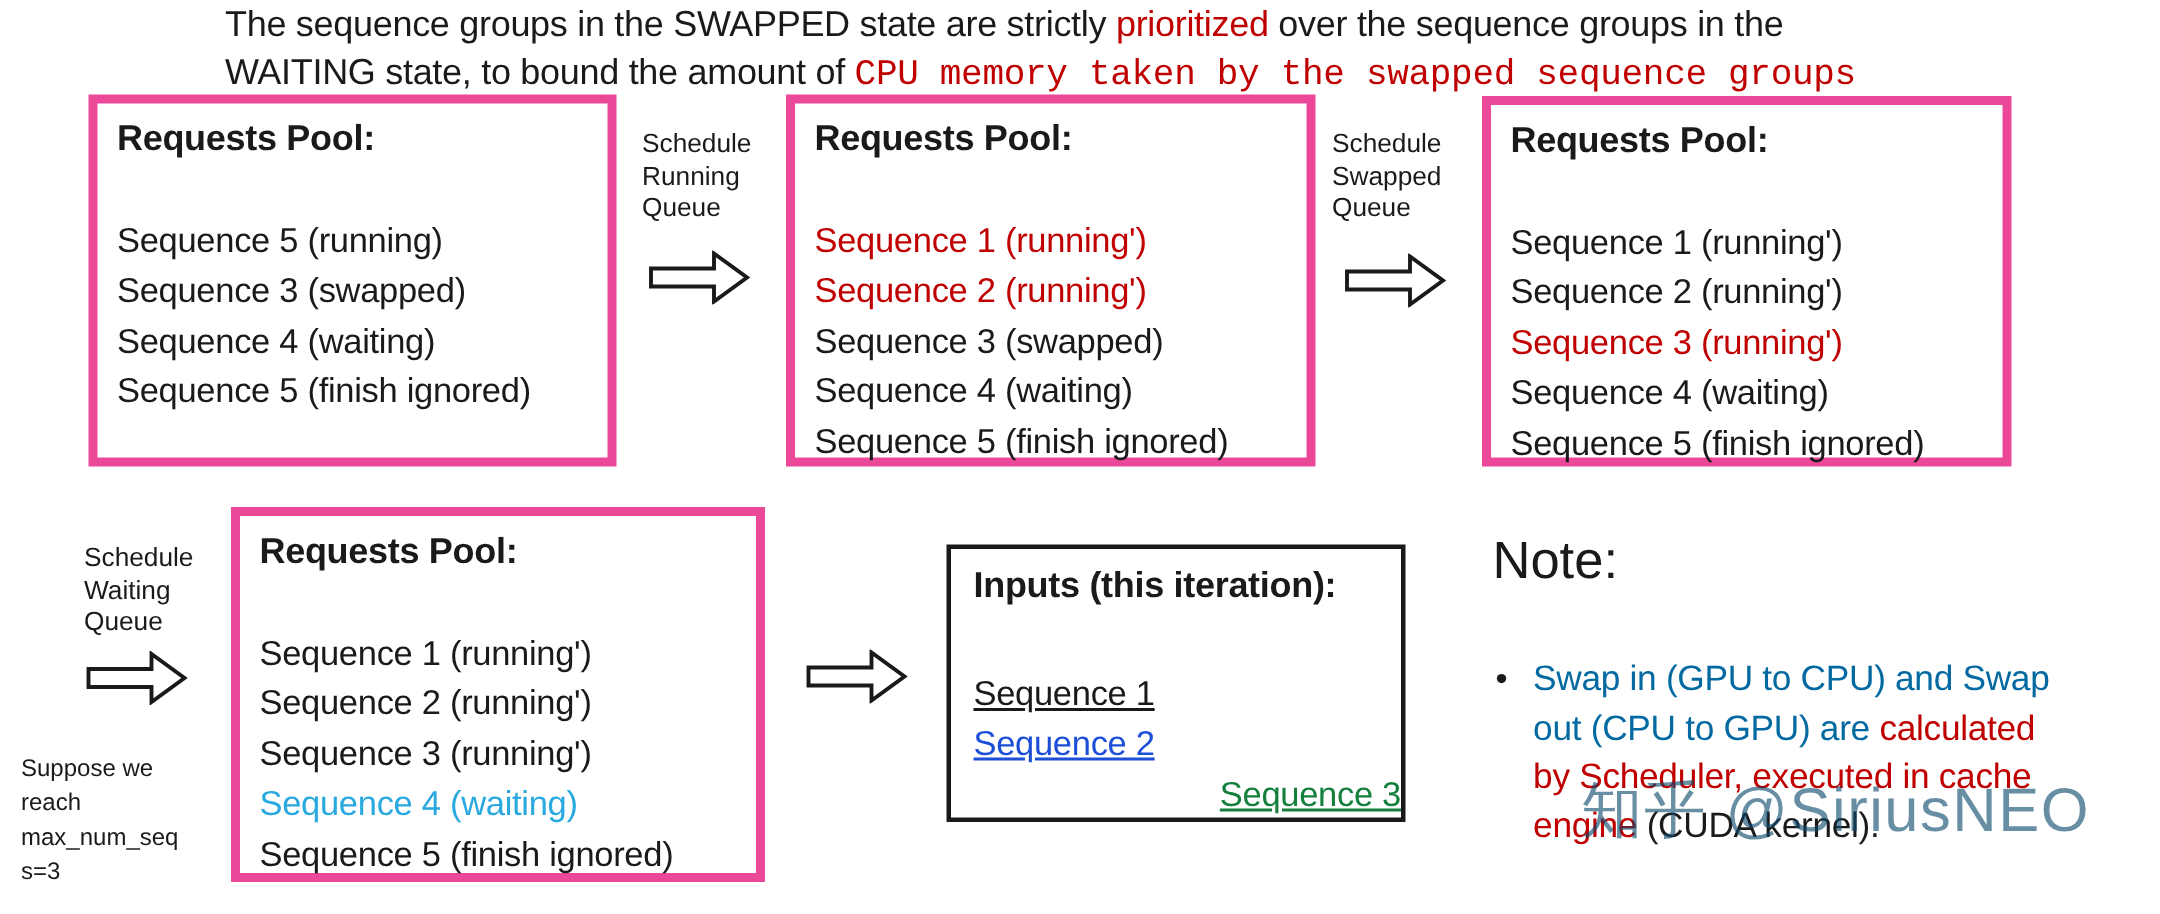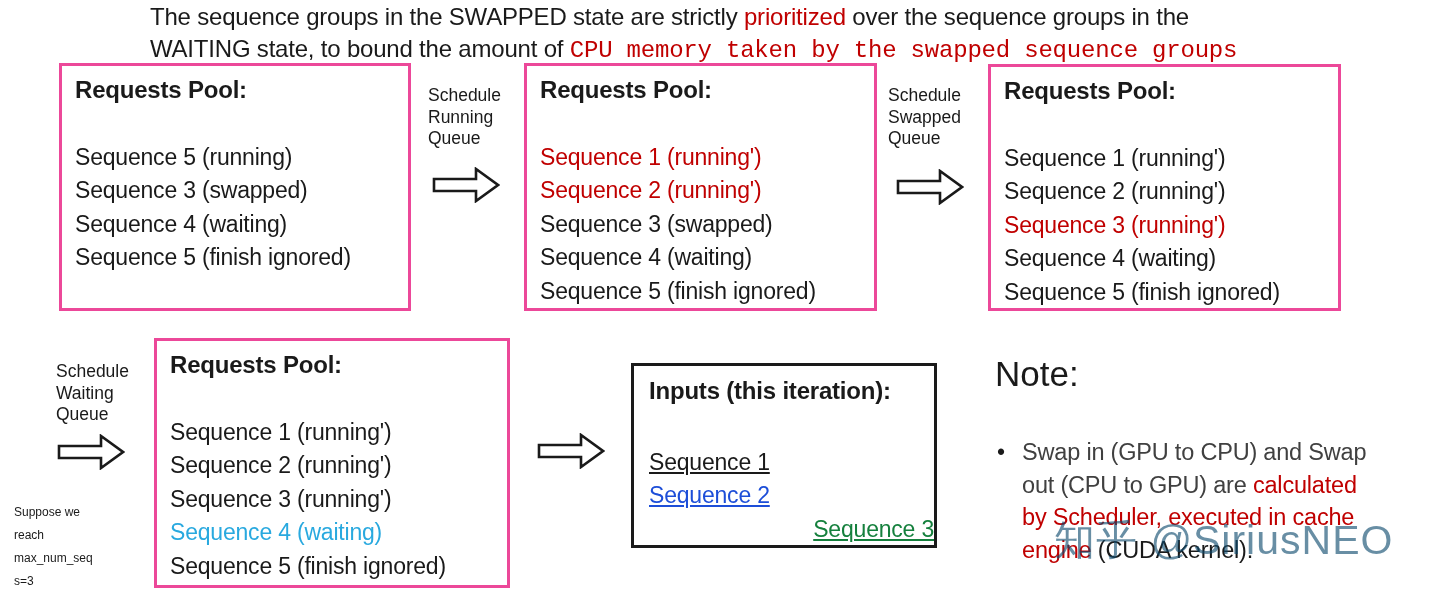--- a/index.html
+++ b/index.html
@@ -6,21 +6,21 @@
   html,body { background:#ffffff; }
   .canvas {
     position:relative; width:1440px; height:604px; background:#ffffff;
     font-family:"Liberation Sans", sans-serif; color:#1a1a1a; overflow:hidden;border-radius:12px;
   }
   
   .heading { position:absolute; left:150px; top:1px; }
   .h-line { font-size:24px; line-height:32px; letter-spacing:-0.2px; }
   
   .pool {
-    position:absolute; border:3px solid #ec4899; background:#ffffff;
+    position:absolute; border:6px solid #ec4899; background:#ffffff;
   }
   .pool-title { padding:9px 0 0 13px; font-size:24px; font-weight:700; line-height:30px; margin-bottom:36px; letter-spacing:-0.2px; }
   .seq-line { padding-left:13px; font-size:23px; line-height:33.4px; white-space:nowrap; letter-spacing:-0.2px; }
   #pool1 { left:59px;  top:63px;  width:352px; height:248px; }
   #pool2 { left:524px; top:63px;  width:353px; height:248px; }
   #pool3 { left:988px; top:64px;  width:353px; height:247px; }
   #pool4 { left:154px; top:338px; width:356px; height:250px; }
   
   .inputs-box { position:absolute; left:631px; top:363px; width:306px; height:185px; border:3px solid #1a1a1a; background:#fff; }
   .inputs-title { padding:10px 0 0 15px; font-size:24px; font-weight:700; line-height:30px; margin-bottom:40px; letter-spacing:-0.2px; }
@@ -30,21 +30,21 @@
   #arrow-label-1 { left:428px; top:85px; }
   #arrow-label-2 { left:888px; top:85px; }
   #arrow-label-3 { left:56px;  top:361px; }
   
   .flow-arrow { position:absolute; }
   #arrow1 { left:432px; top:167px; }
   #arrow2 { left:896px; top:169px; }
   #arrow3 { left:57px;  top:434px; }
   #arrow4 { left:537px; top:433px; }
   
-  .side-note { position:absolute; left:14px; top:501px; font-size:12px; line-height:23px; white-space:pre-line; }
+  .side-note { position:absolute; left:14px; top:501px; font-size:16px; line-height:23px; white-space:pre-line; }
   
   .note-title { position:absolute; left:995px; top:353px; font-size:35px; line-height:42px; }
   .note-bullet { position:absolute; left:997px; top:436px; width:420px; display:flex; }
   .bullet-dot { font-size:23px; line-height:32.5px; margin-right:17px; }
   .bullet-text { font-size:23.5px; line-height:32.5px; white-space:pre-line; letter-spacing:-0.2px; }
   
   .watermark { position:absolute; left:1054px; top:517px; font-size:41px; line-height:46px; color:#0c4a6e; opacity:0.62; letter-spacing:1px; white-space:nowrap; }
 </style>
 </head>
 <body>
@@ -132,21 +132,21 @@
     <div class="inputs-lines">
         <div class="seq-line" style="color: rgb(26, 26, 26);">Sequence 1</div>
         <div class="seq-line" style="color: #1d4ed8;">Sequence 2</div>
         <div class="seq-line" style="color: #15803d; text-align: right;">Sequence 3</div>
       </div>
   </div>
 
   <div class="note-title">Note:</div>
   <div class="note-bullet">
     <span class="bullet-dot">•</span>
-    <div class="bullet-text"><span style="color: #404040; text-align: right;">Swap in (GPU to CPU) and Swap
+    <div class="bullet-text"><span style="color: #0369a1; text-align: right;">Swap in (GPU to CPU) and Swap
 out (CPU to GPU) are </span><span style="color: rgb(192, 0, 0);">calculated
 by Scheduler, executed in cache
 engine </span><span style="color: rgb(26, 26, 26);">(CUDA kernel).</span></div>
   </div>
 
   <div class="watermark">知乎 @SiriusNEO</div>
 
 </div>
 
 </body></html>

